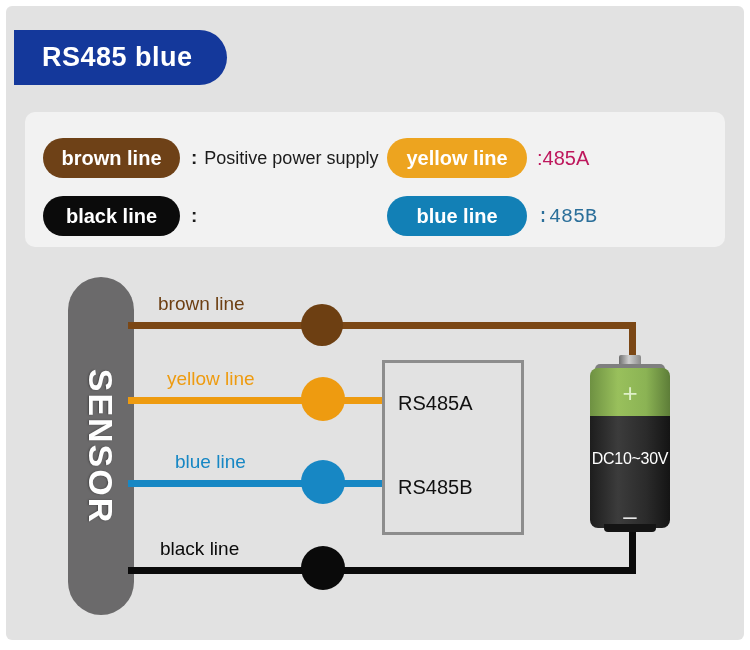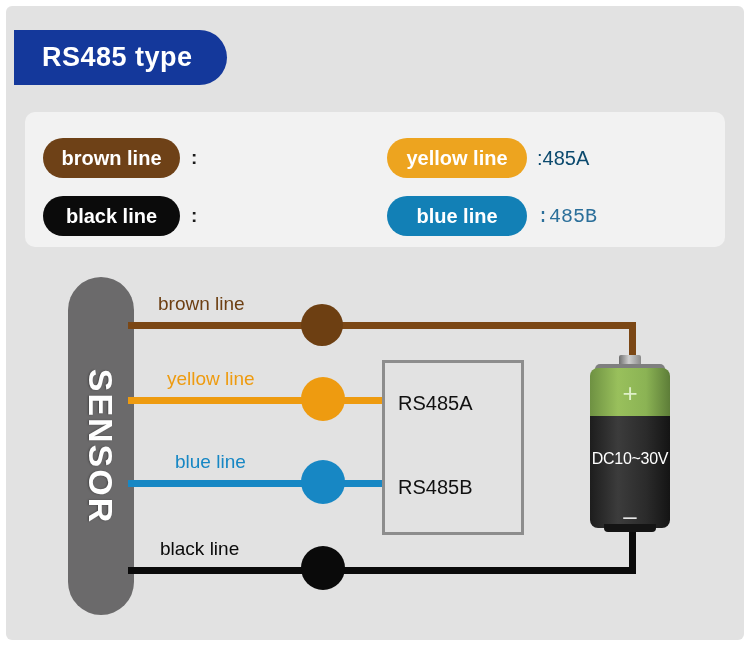--- a/index.html
+++ b/index.html
@@ -100,21 +100,21 @@
     color: #1b1b1b;
     white-space: nowrap;
   }
   .slot-left  { width: 362px; display: flex; align-items: center; }
   .slot-right { display: flex; align-items: center; }
   .code {
     font-size: 20px;
     margin-left: 10px;
     white-space: nowrap;
   }
-  .code.amber { color: #0c4a6e; }
+  .code.amber { color: #be185d; }
   .code.steel { color: #2b6f9a; font-family: Liberation Mono, monospace; }
 
   
   .diagram {
     position: absolute;
     left: 0;
     top: 0;
     width: 750px;
     height: 650px;
     pointer-events: none;
@@ -282,29 +282,30 @@
   }
 </style>
 </head>
 <body>
 
 <div id="root">
 
   <div class="page-bg"></div>
 
   <div class="title-tag">
-    <span>RS485 type</span>
+    <span>RS485 blue</span>
   </div>
 
   <div class="legend-card">
 
     <div class="legend-row row0">
       <div class="slot-left">
         <span class="pill brown">brown line</span>
         <span class="sep">:</span>
+        <span class="desc">Positive power supply</span>
       </div>
       <div class="slot-right">
         <span class="pill yellow">yellow line</span>
         <span class="code amber">:485A</span>
       </div>
     </div>
 
     <div class="legend-row row1">
       <div class="slot-left">
         <span class="pill black">black line</span>

